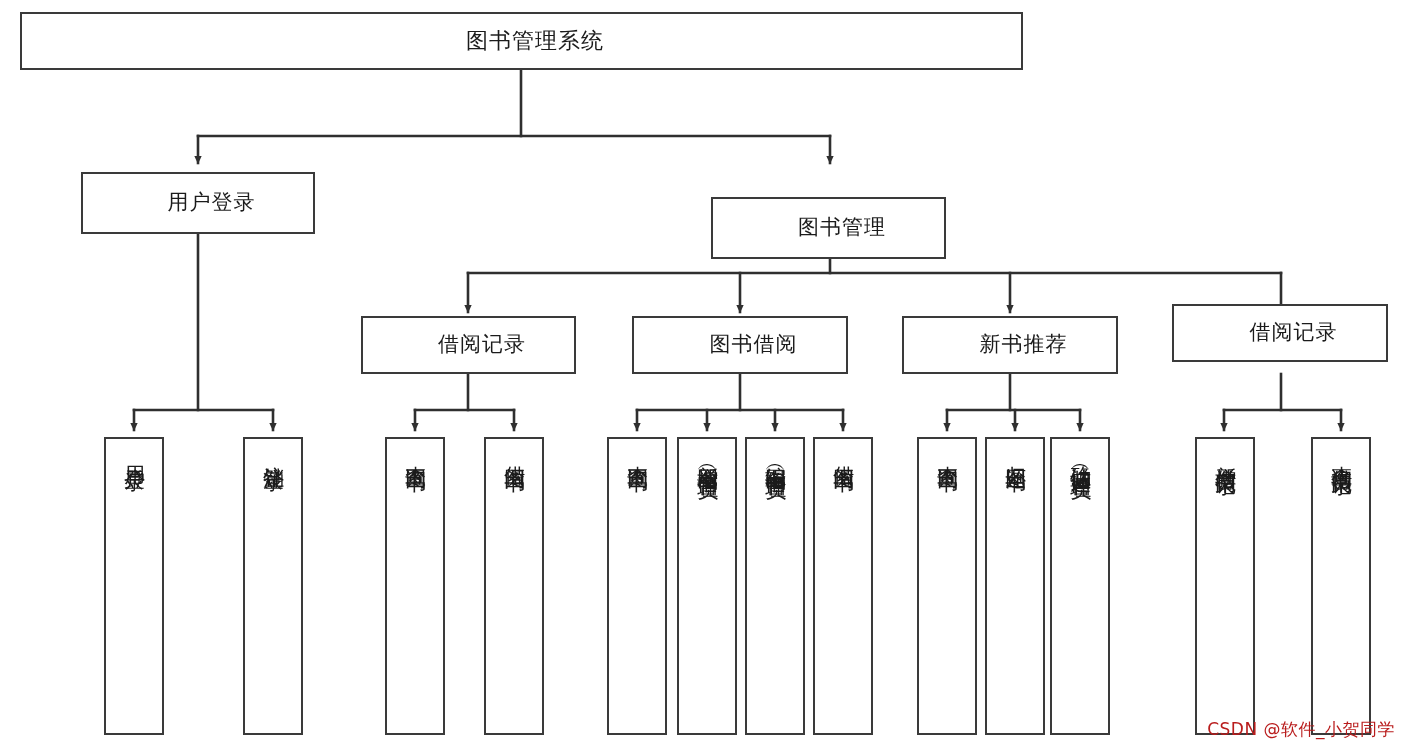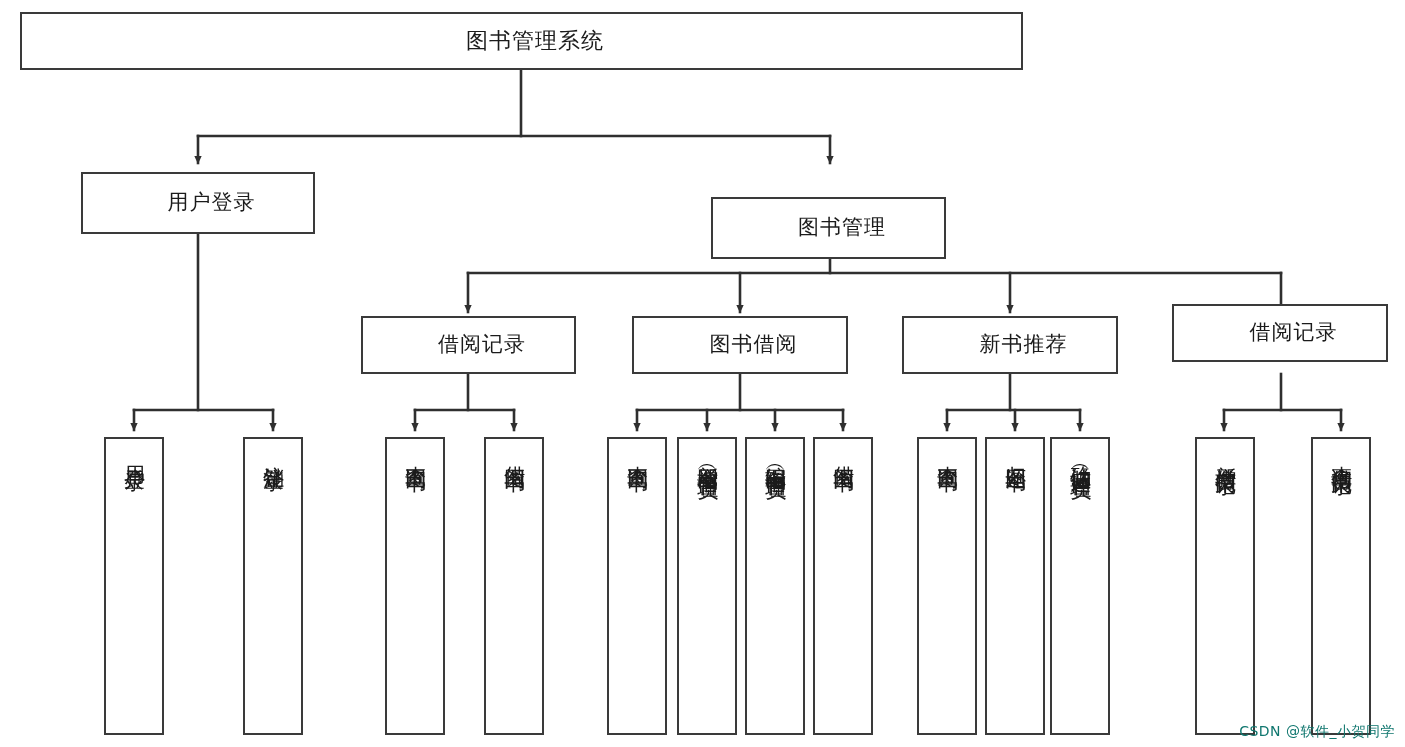--- a/index.html
+++ b/index.html
@@ -59,22 +59,22 @@
     letter-spacing: 2px;
     white-space: nowrap;
   }
   .node.vert.tall .vtext {
     padding-top: 0px;
   }
   .watermark {
     position: absolute;
     right: 10px;
     bottom: 6px;
-    font-size: 14px;
-    color: #0f766e;
+    font-size: 17px;
+    color: #b91c1c;
     letter-spacing: 0.5px;
     z-index: 5;
     white-space: nowrap;
   }
 </style>
 </head>
 <body>
 
 <div id="diagram-root">
 

